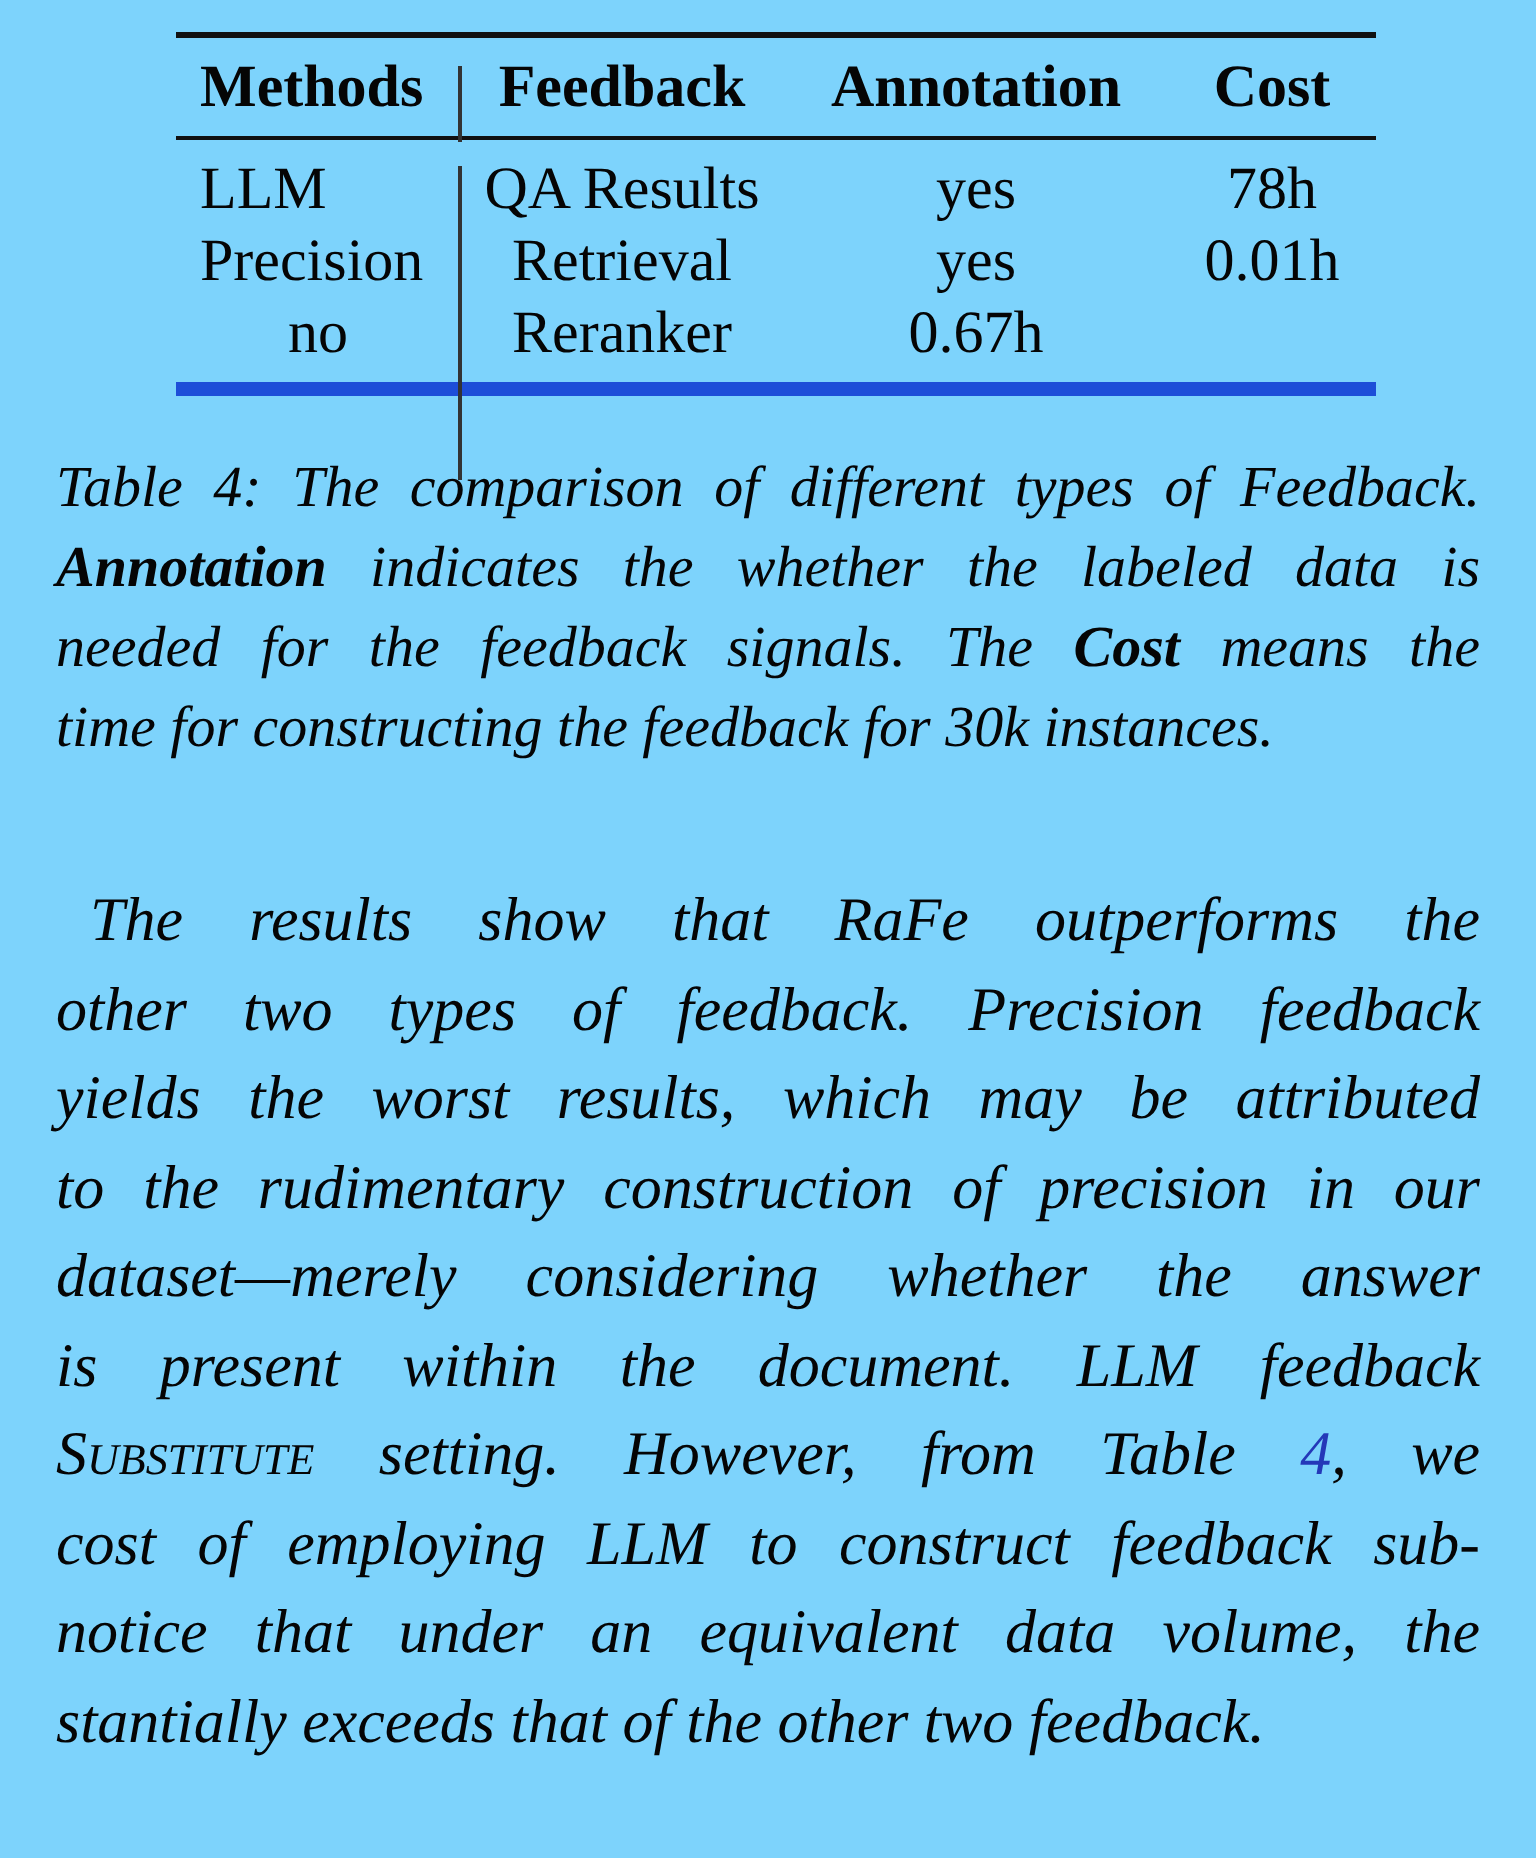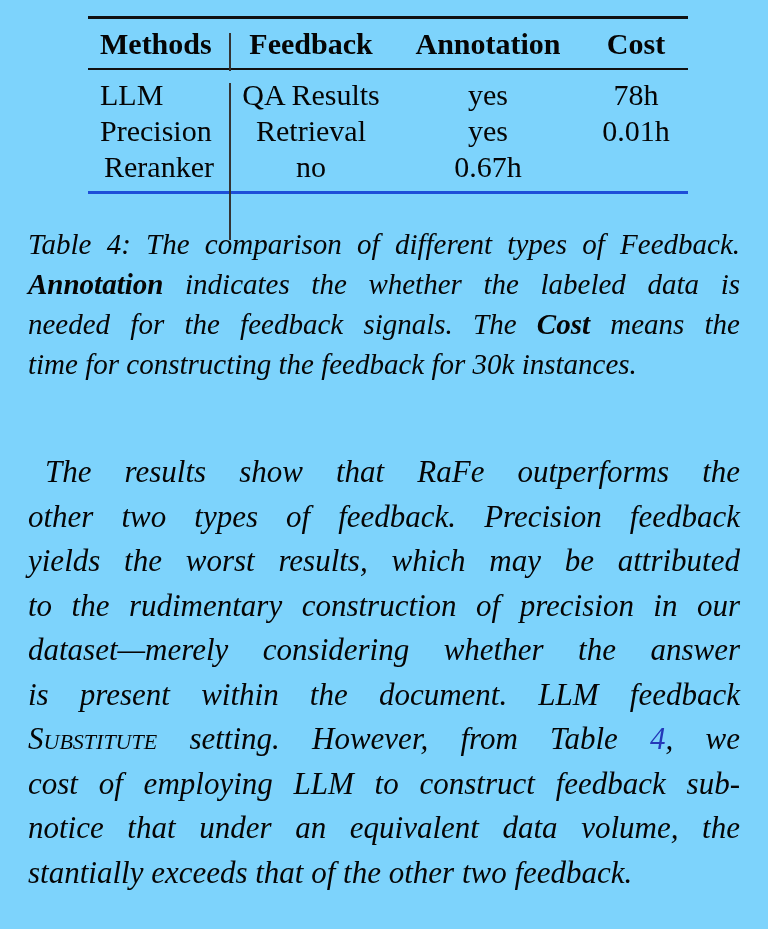--- a/index.html
+++ b/index.html
@@ -29,21 +29,21 @@
     grid-template-columns: 142px 162px 192px 104px;
     align-items: center;
     border-top: 3px solid #111;
     border-bottom: 2px solid #111;
     height: 49px;
     font-weight: bold;
     font-size: 30px;
   }
   .tbody {
     position: relative;
-    border-bottom: 3px solid #1d4ed8;
+    border-bottom: 7px solid #1d4ed8;
     padding: 7px 0 6px 0;
   }
   .trow {
     display: grid;
     grid-template-columns: 142px 162px 192px 104px;
     align-items: center;
     height: 36px;
     font-size: 30px;
   }
   .cell-left  { text-align: left; padding-left: 12px; }
@@ -73,21 +73,21 @@
     top: 224px;
     width: 712px;
     font-size: 29px;
     line-height: 40px;
   }
 
   
   .body-text {
     position: absolute;
     left: 28px;
-    top: 450px;
+    top: 438px;
     width: 712px;
     font-size: 31px;
     line-height: 44.5px;
   }
 
   
   .jline {
     text-align: justify;
     text-align-last: justify;
     white-space: normal;
@@ -126,22 +126,22 @@
         <div class="cell-center">yes</div>
         <div class="cell-center">78h</div>
       </div>
       <div class="trow">
         <div class="cell-left">Precision</div>
         <div class="cell-center">Retrieval</div>
         <div class="cell-center">yes</div>
         <div class="cell-center">0.01h</div>
       </div>
       <div class="trow">
+        <div class="cell-center">no</div>
         <div class="cell-center">Reranker</div>
-        <div class="cell-center">no</div>
         <div class="cell-center">0.67h</div>
       </div>
     </div>
   </div>
 
   <div class="caption">
     <div class="jline">
       <span>Table 4: The comparison of different types of Feedback.</span>
     </div>
     <div class="jline">

